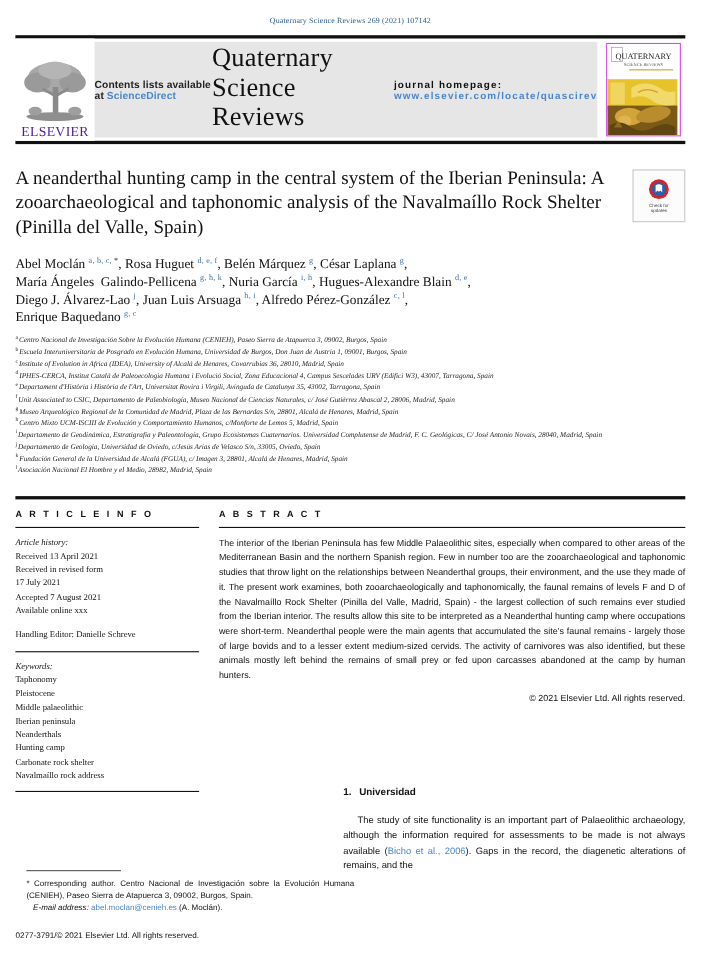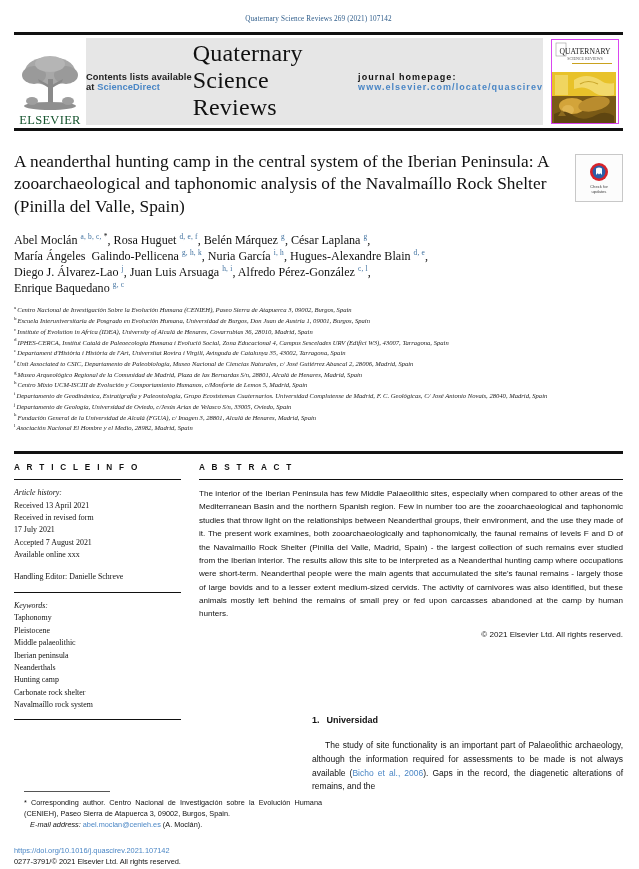--- a/index.html
+++ b/index.html
@@ -51,21 +51,21 @@
     align-items: center;
     justify-content: flex-end;
     padding-bottom: 2px;
     background: #fff;
   }
   .tree-svg { display:block; }
   .elsevier-word {
     font-family: "Liberation Serif", serif;
     font-size: 12.5px;
     letter-spacing: 0.3px;
-    color: #14532d;
+    color: #4c1d95;
     font-weight: 400;
     line-height: 1;
     margin-top: 1px;
   }
   .masthead-center {
     flex: 1 1 auto;
     background: #e6e6e6;
     display: flex;
     flex-direction: row;
     align-items: center;
@@ -405,21 +405,21 @@
       <div class="info-block">
         <div class="lbl">Keywords:</div>
         <div id="keywords-slot">
             <div>Taphonomy</div>
             <div>Pleistocene</div>
             <div>Middle palaeolithic</div>
             <div>Iberian peninsula</div>
             <div>Neanderthals</div>
             <div>Hunting camp</div>
             <div>Carbonate rock shelter</div>
-            <div>Navalmaíllo rock system</div>
+            <div>Navalmaíllo rock address</div>
           </div>
       </div>
       <div class="info-rule-bottom"></div>
     </div>
 
     <div class="col-abs">
       <div class="sec-head">A B S T R A C T</div>
       <div class="rule"></div>
       <div class="abstract-body">The interior of the Iberian Peninsula has few Middle Palaeolithic sites, especially when compared to other areas of the Mediterranean Basin and the northern Spanish region. Few in number too are the zooarchaeological and taphonomic studies that throw light on the relationships between Neanderthal groups, their environment, and the use they made of it. The present work examines, both zooarchaeologically and taphonomically, the faunal remains of levels F and D of the Navalmaíllo Rock Shelter (Pinilla del Valle, Madrid, Spain) - the largest collection of such remains ever studied from the Iberian interior. The results allow this site to be interpreted as a Neanderthal hunting camp where occupations were short-term. Neanderthal people were the main agents that accumulated the site's faunal remains - largely those of large bovids and to a lesser extent medium-sized cervids. The activity of carnivores was also identified, but these animals mostly left behind the remains of small prey or fed upon carcasses abandoned at the camp by human hunters.</div>
       <div class="copyright">© 2021 Elsevier Ltd. All rights reserved.</div>
@@ -429,21 +429,20 @@
   <div class="lower">
     <div class="lower-left">
       <div class="footnote-area">
         <div class="fn-rule"></div>
         <div class="footnote">
           <span>*</span><span> Corresponding author. Centro Nacional de Investigación sobre la Evolución Humana (CENIEH), Paseo Sierra de Atapuerca 3, 09002, Burgos, Spain.</span><br>
           &nbsp;&nbsp;&nbsp;<span class="email-lbl">E-mail address: </span><span class="email">abel.moclan@cenieh.es</span><span> (A. Moclán).</span>
         </div>
       </div>
       <div class="doi-block">
-        <div class="doi-link">https://doi.org/10.1016/j.quascirev.2021.107142</div>
         <div>0277-3791/© 2021 Elsevier Ltd. All rights reserved.</div>
       </div>
     </div>
 
     <div class="lower-right">
       <div class="intro-head">
         <span class="num">1.</span><span>Universidad</span>
       </div>
       <div class="body-text">
         <span>The study of site functionality is an important part of Palaeolithic archaeology, although the information required for assessments to be made is not always available (</span><span class="cit">Bicho et al., 2006</span><span>). Gaps in the record, the diagenetic alterations of remains, and the</span>

